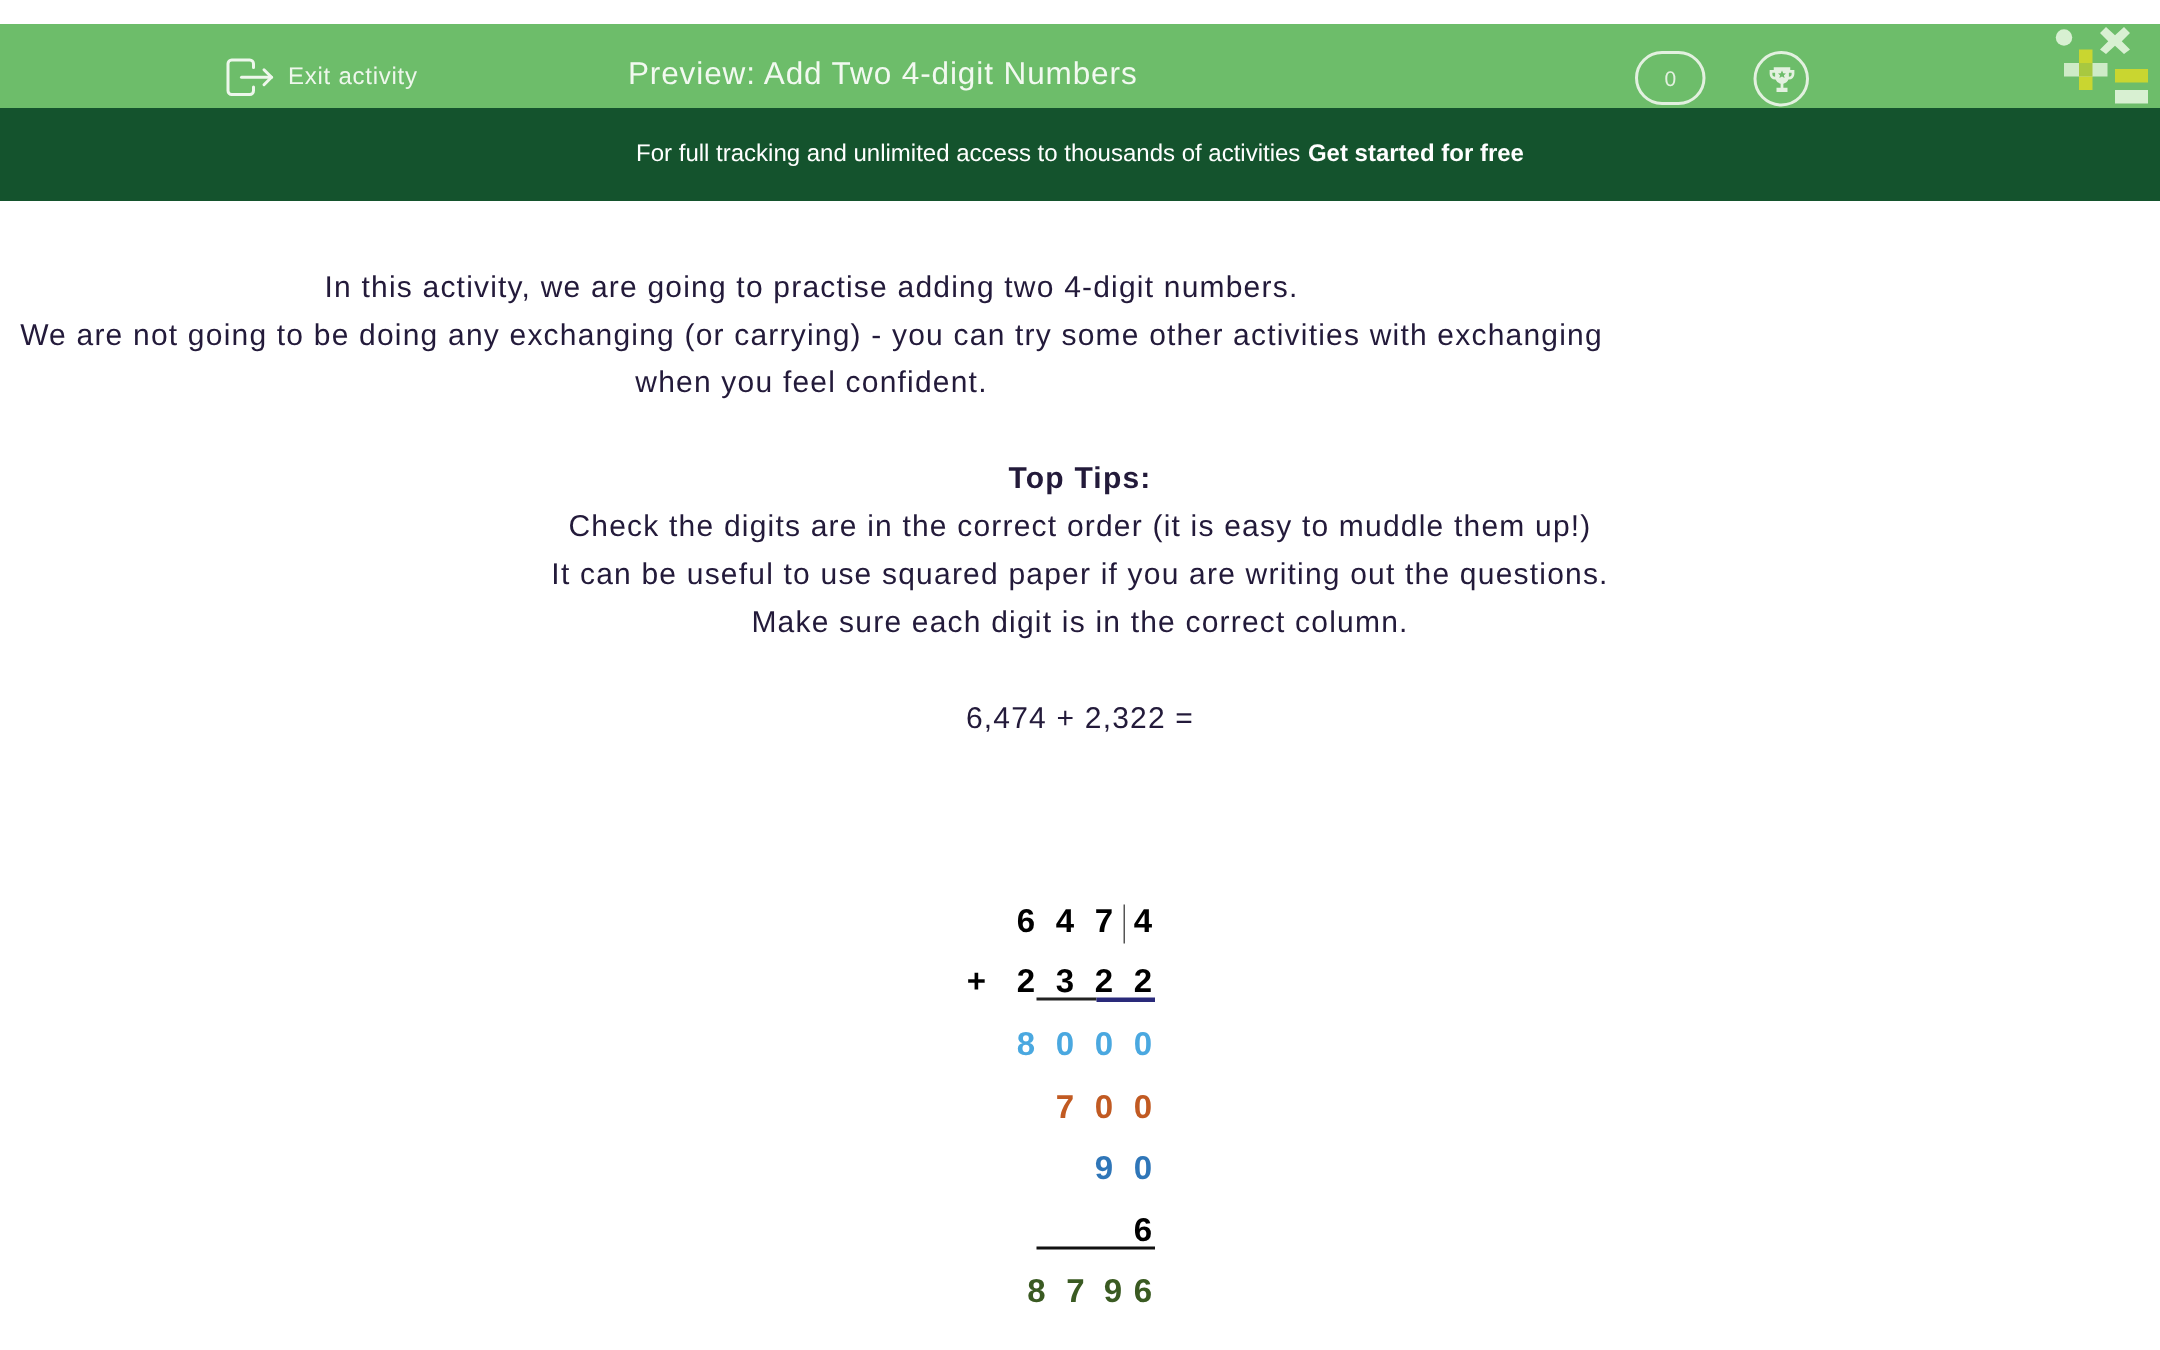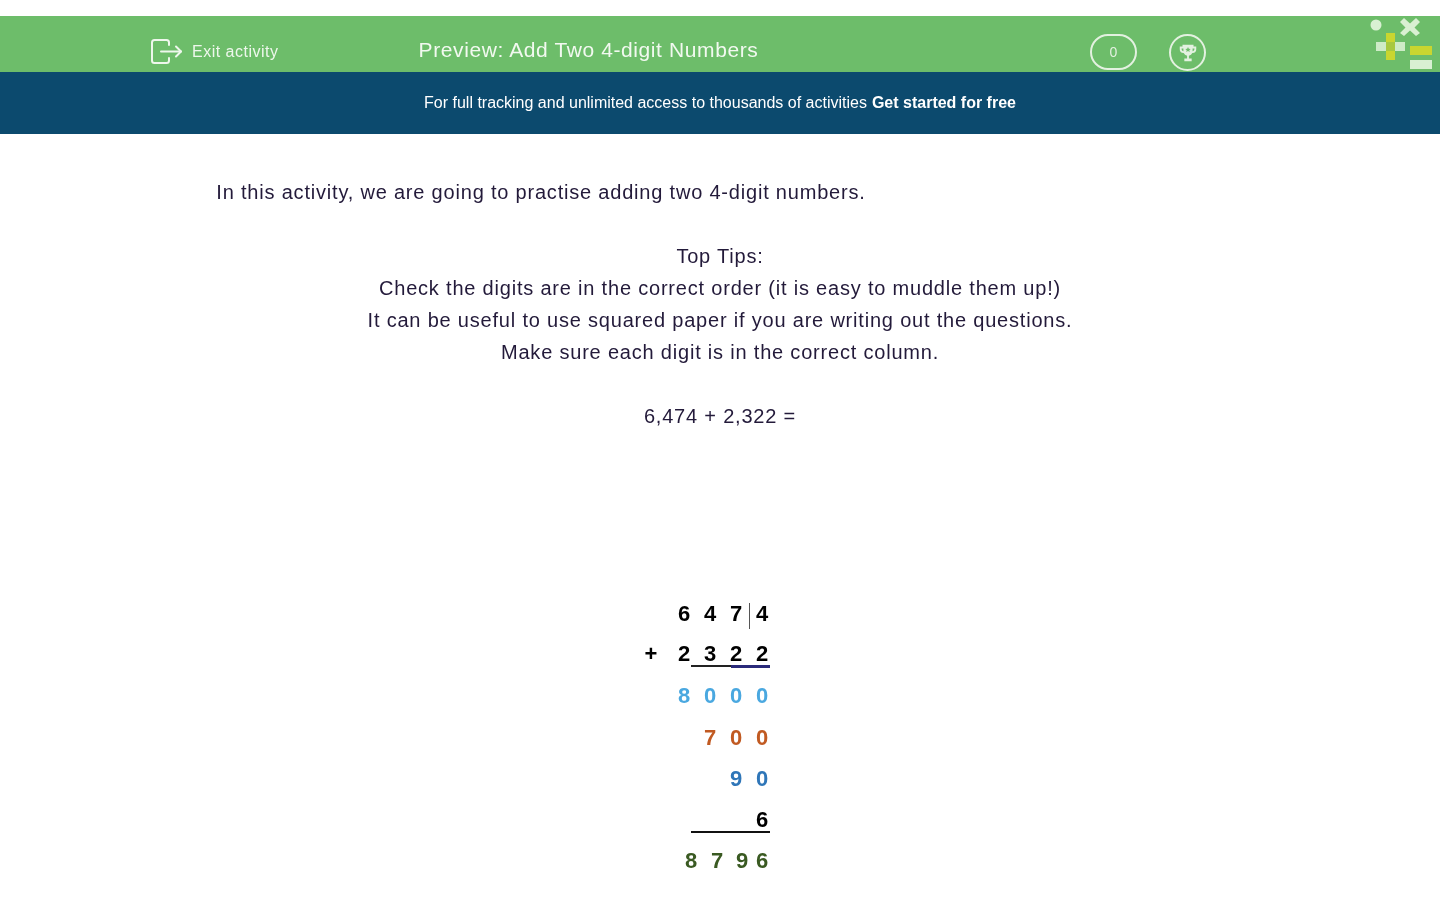--- a/index.html
+++ b/index.html
@@ -10,28 +10,28 @@
     .exit { position: absolute; left: 150px; top: 22px; display: flex; align-items: center; cursor: pointer; color: #eef7ec; }
     .exit svg { width: 33px; height: 27px; }
     .exit span { font-size: 16px; margin-left: 9px; letter-spacing: 0.5px; font-family: "Liberation Sans", sans-serif; }
     .title { position: absolute; left: 0; width: 1273px; top: 22px; text-align: center; font-size: 21px; color: #f2f9f0; font-family: "Liberation Sans", sans-serif; letter-spacing: 0.6px; pointer-events: none; }
     .title span { display: inline-block; transform: translateX(-48px); }
     .score { position: absolute; left: 1090px; top: 18px; width: 47px; height: 36px; border: 2px solid #e3f1e0; border-radius: 18px; color: #e3f1e0; font-size: 14px; display: flex; align-items: center; justify-content: center; font-family: "Liberation Sans", sans-serif; }
     .trophy { position: absolute; left: 1169px; top: 18px; width: 37px; height: 37px; border: 2px solid #e3f1e0; border-radius: 50%; display: flex; align-items: center; justify-content: center; cursor: pointer; }
     .trophy svg { width: 22px; height: 22px; }
     .logo { position: absolute; left: 1368px; top: 0; width: 72px; height: 55px; }
 
-    .banner { position: absolute; left: 0; top: 72px; width: 1440px; height: 62px; background: #0c4a6e; color: #ffffff; font-size: 16px; display: flex; align-items: center; justify-content: center; font-family: "Liberation Sans", sans-serif; }
+    .banner { position: absolute; left: 0; top: 72px; width: 1440px; height: 62px; background: #14532d; color: #ffffff; font-size: 16px; display: flex; align-items: center; justify-content: center; font-family: "Liberation Sans", sans-serif; }
     .banner b { margin-left: 5px; cursor: pointer; }
 
     .content { position: absolute; left: 0; top: 176px; width: 1440px; text-align: center; font-size: 20px; line-height: 31px; color: #231a3a; letter-spacing: 0.8px; font-family: "Liberation Sans", sans-serif; }
     .content p { margin: 1px; }
     .intro { width: 1080px; margin: 0 auto; }
     .gap { height: 31px; }
-    .bold { font-weight: normal; }
+    .bold { font-weight: bold; }
     .ul { font-weight: bold; text-decoration: underline; }
 
     .calc { position: absolute; left: 630px; top: 595px; width: 160px; height: 290px; font-family: "Liberation Sans", sans-serif; font-weight: bold; font-size: 22px; }
     .row { position: absolute; left: 0; width: 160px; height: 30px; }
     .d { position: absolute; width: 18px; text-align: center; }
     .c1 { left: 45px; } .c2 { left: 71px; } .c3 { left: 97px; } .c4 { left: 123px; }
     .plus { left: 12px; }
     .line { position: absolute; height: 2px; }
   </style>
 </head>
@@ -69,20 +69,21 @@
   </svg>
 </div>
 
 <div class="banner">
   <span>For full tracking and unlimited access to thousands of activities</span>
   <b>Get started for free</b>
 </div>
 
 <div class="content">
   <p class="intro">In this activity, we are going to practise adding two 4-digit numbers.</p>
+  <p class="intro">We are not going to be doing any exchanging (or carrying) - you can try some other activities with exchanging when you feel confident.</p>
   <div class="gap"></div>
   <p class="bold">Top Tips:</p>
   <p>Check the digits are in the correct order (it is easy to muddle them up!)</p>
   <p>It can be useful to use squared paper if you are writing out the questions.</p>
   <p>Make sure each digit is in the correct column.</p>
   <div class="gap"></div>
   <p>6,474 + 2,322 =</p>
 </div>
 
 <div class="calc">

